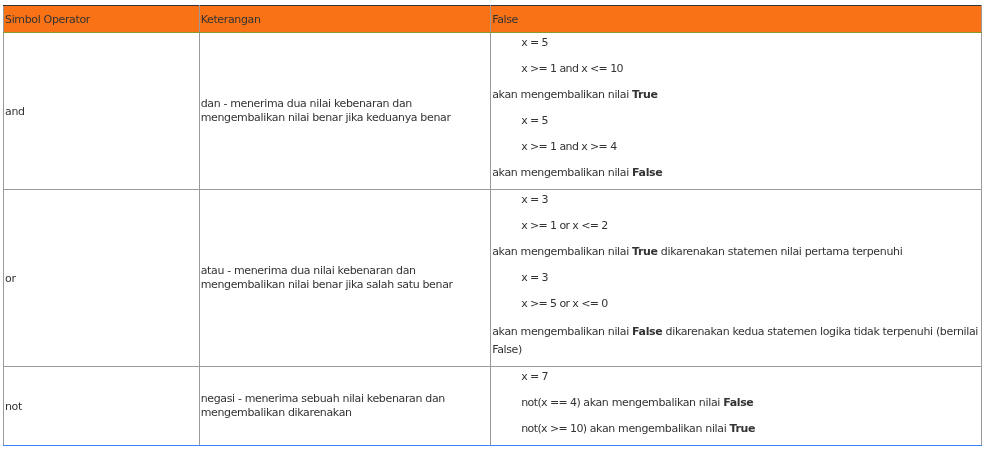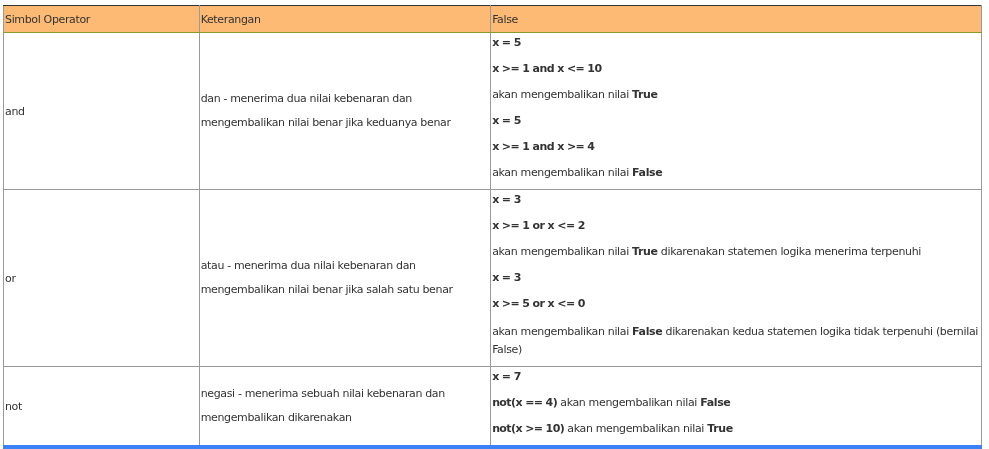--- a/index.html
+++ b/index.html
@@ -13,36 +13,36 @@
     font-size: 11px;
     color: #333333;
     letter-spacing: -0.35px;
   }
   table.ops th, table.ops td {
     border: 1px solid #9a9a9a;
     padding: 0 1px;
     text-align: left;
     vertical-align: middle;
   }
-  table.ops tr:last-child td { border-bottom: 5px solid #3b82f6; }
+  table.ops tr:last-child td { border-bottom: 1px solid #3b82f6; }
   table.ops thead th {
-    background: #fdba74;
+    background: #f97316;
     font-weight: normal;
     height: 26px;
     border-top: 1px solid #333333;
     border-bottom: 1px solid #8a9a2a;
   }
   col.c1 { width: 196px; }
   col.c2 { width: 292px; }
   col.c3 { width: 491px; }
-  td.desc { line-height: 24px; border-radius: 30px; }
+  td.desc { line-height: 14px; border-radius: 30px; }
   td.ex { vertical-align: top; }
   .line { height: 26px; line-height: 20px; white-space: nowrap; }
   .line.wrap { white-space: normal; height: auto; line-height: 18px; margin-top: 3px; padding-bottom: 7px; }
-  .code { font-weight: 700; color: #333; letter-spacing: -0.6px; }
+  .code { font-weight: 400; color: #333; letter-spacing: -0.6px; padding-left: 29px; }
   .bold { font-weight: bold; color: #333; }
 </style>
 </head>
 <body>
 
 <table class="ops">
   <colgroup>
       <col class="c1">
       <col class="c2">
       <col class="c3">
@@ -68,21 +68,21 @@
         <div class="line"><span>akan mengembalikan nilai </span><span class="bold">False</span></div>
       </td>
     </tr>
 
     <tr style="height:175px">
       <td>or</td>
       <td class="desc">atau - menerima dua nilai kebenaran dan mengembalikan nilai benar jika salah satu benar</td>
       <td class="ex">
         <div class="line code">x = 3</div>
         <div class="line code">x &gt;= 1 or x &lt;= 2</div>
-        <div class="line"><span>akan mengembalikan nilai </span><span class="bold">True</span><span> dikarenakan statemen logika menerima terpenuhi</span></div>
+        <div class="line"><span>akan mengembalikan nilai </span><span class="bold">True</span><span> dikarenakan statemen nilai pertama terpenuhi</span></div>
         <div class="line code">x = 3</div>
         <div class="line code">x &gt;= 5 or x &lt;= 0</div>
         <div class="line wrap"><span>akan mengembalikan nilai </span><span class="bold">False</span><span> dikarenakan kedua statemen logika tidak terpenuhi (bernilai False)</span></div>
       </td>
     </tr>
 
     <tr style="height:78px">
       <td>not</td>
       <td class="desc">negasi - menerima sebuah nilai kebenaran dan mengembalikan dikarenakan</td>
       <td class="ex">

